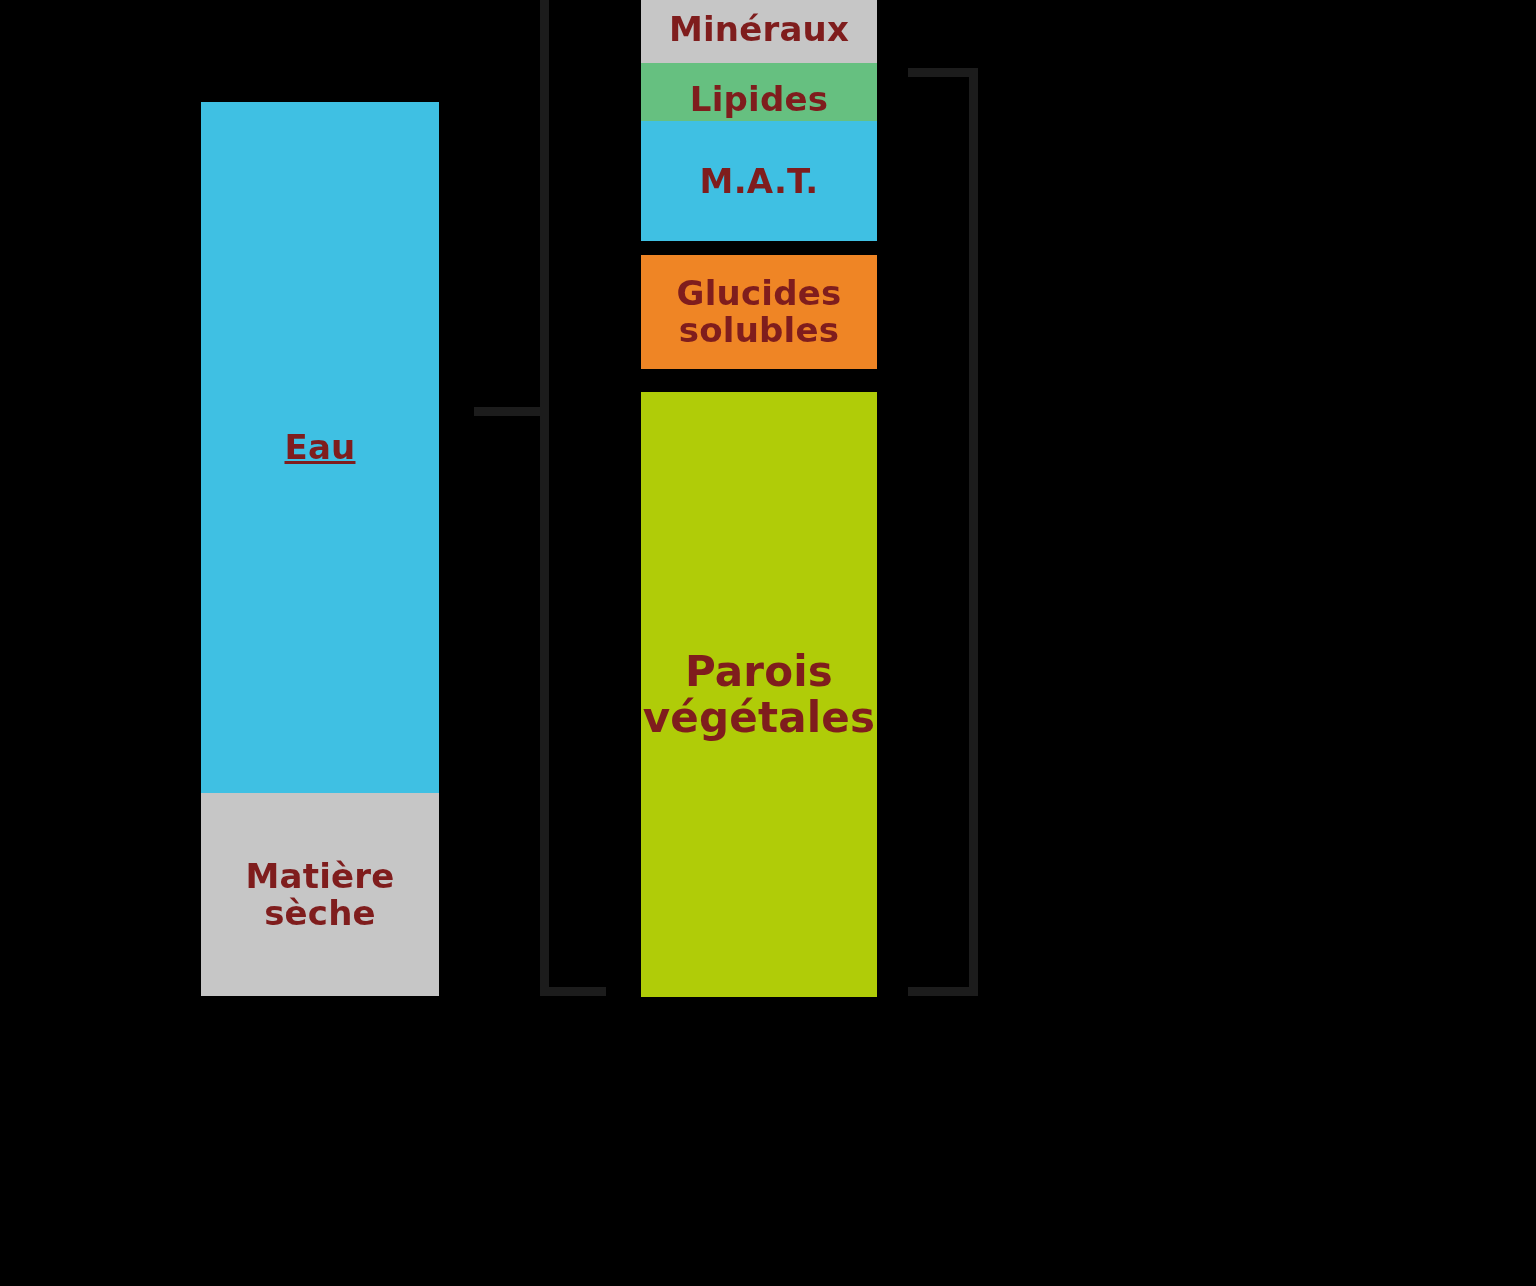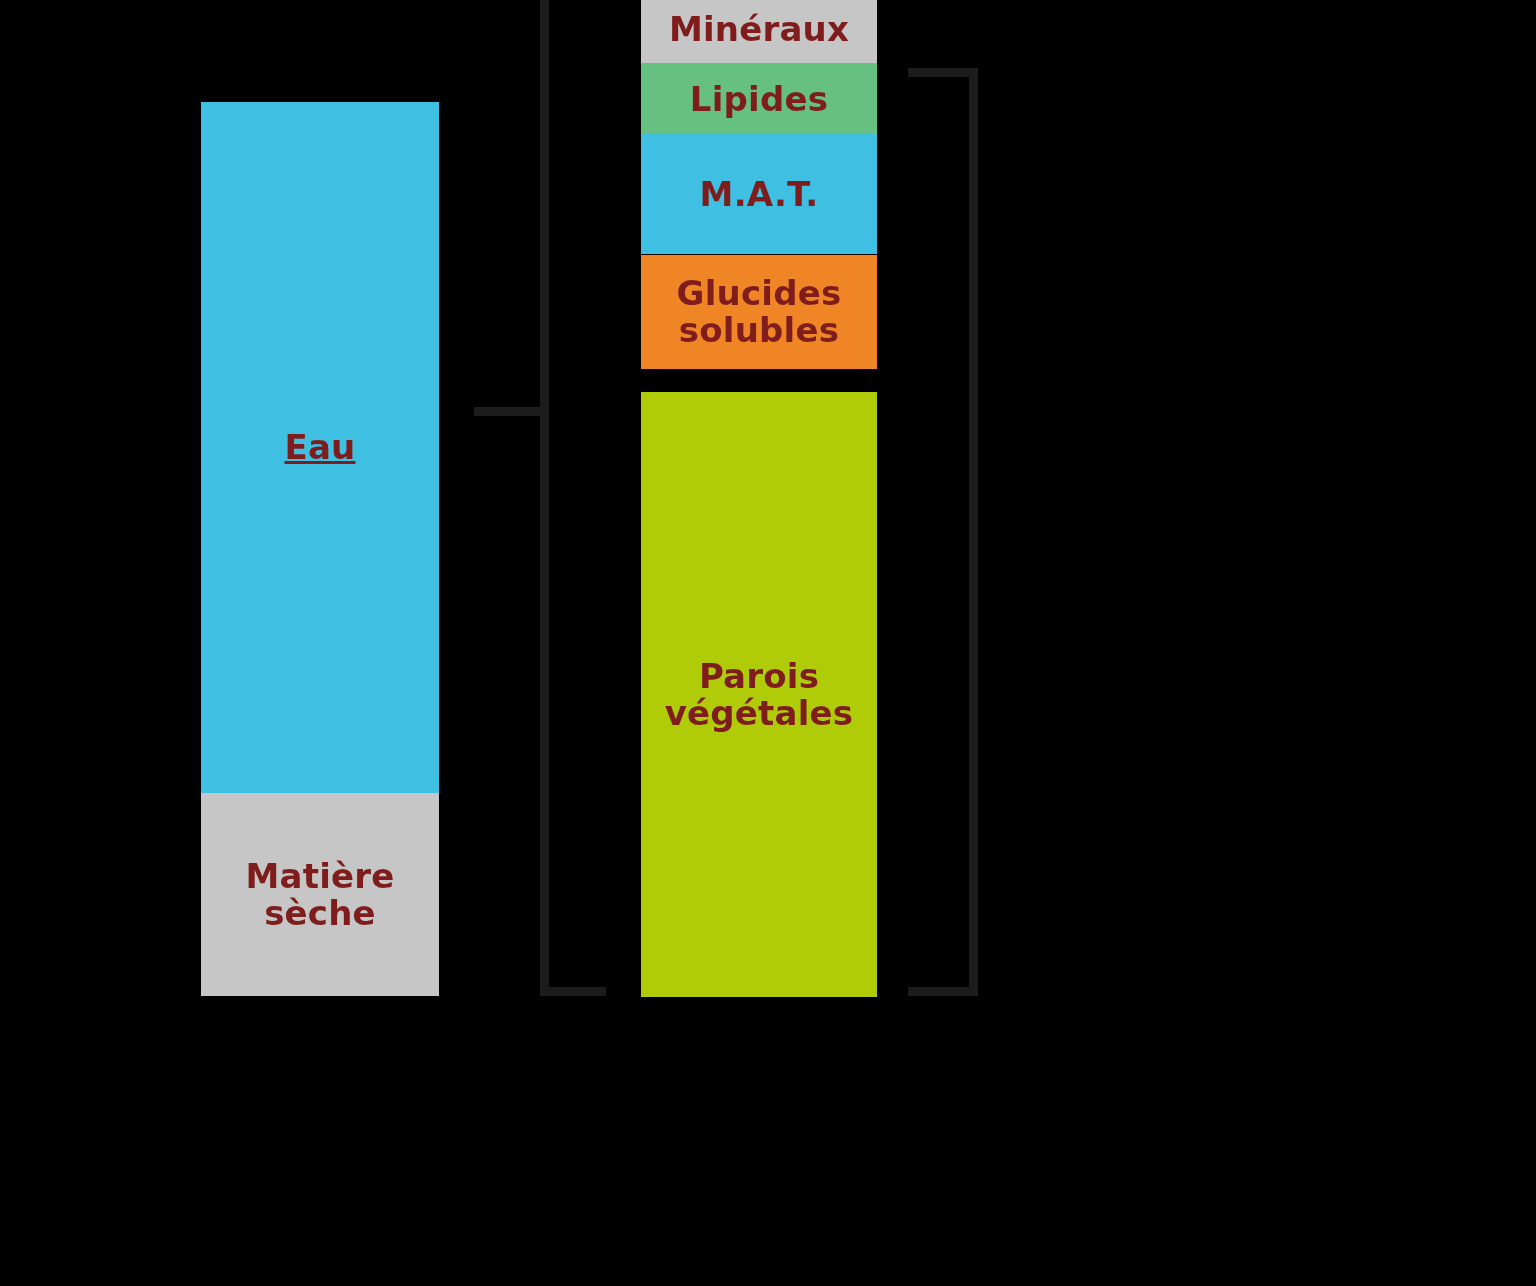--- a/index.html
+++ b/index.html
@@ -45,28 +45,28 @@
   #bar-composition-globale { left: 201px; top: 102px; width: 238px; height: 894px; }
   #seg-eau            { top: 0px;   height: 691px; background: #3FC0E3; }
   #seg-matiere-seche  { top: 691px; height: 203px; background: #C6C6C6; }
   #seg-eau .seg-label           { font-size: 34px; text-decoration: underline; }
   #seg-matiere-seche .seg-label { font-size: 34px; }
 
   
   #bar-matiere-seche-detail { left: 641px; top: -4px; width: 236px; height: 1001px; }
   #seg-mineraux          { top: 0px;   height: 67px;  background: #C6C6C6; }
   #seg-lipides           { top: 67px;  height: 72px;  background: #66C080; align-items: center; }
-  #seg-mat               { top: 138px; height: 120px; background: #3FC0E3; }
+  #seg-mat               { top: 125px; height: 120px; background: #3FC0E3; }
   #seg-glucides-solubles { top: 259px; height: 114px; background: #EF8525; justify-content: center; }
   #seg-parois-vegetales  { top: 396px; height: 605px; background: #B0CC08; }
   #seg-mineraux .seg-label          { font-size: 34px; }
   #seg-lipides .seg-label           { font-size: 34px; }
   #seg-mat .seg-label               { font-size: 34px; }
   #seg-glucides-solubles .seg-label { font-size: 34px; }
-  #seg-parois-vegetales .seg-label  { font-size: 34px; }
+  #seg-parois-vegetales .seg-label  { font-size: 42px; }
 
   
   .bracket {
     position: absolute;
   }
   .bracket .spine {
     position: absolute;
     background: #1c1c1c;
   }
 

